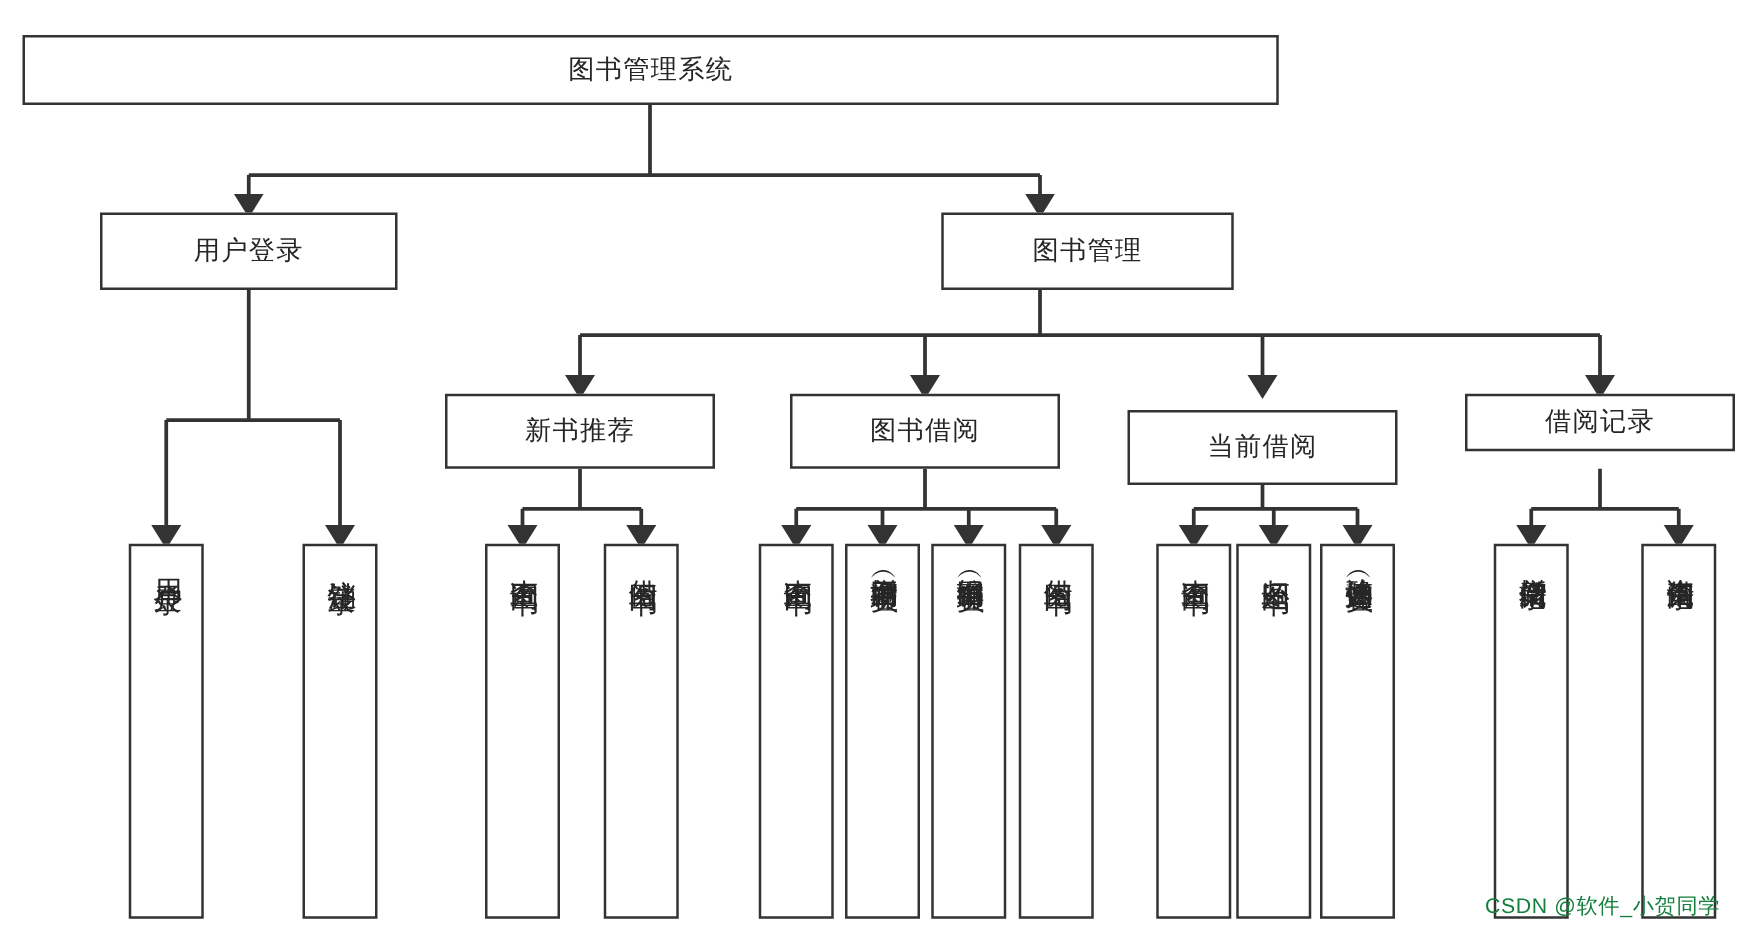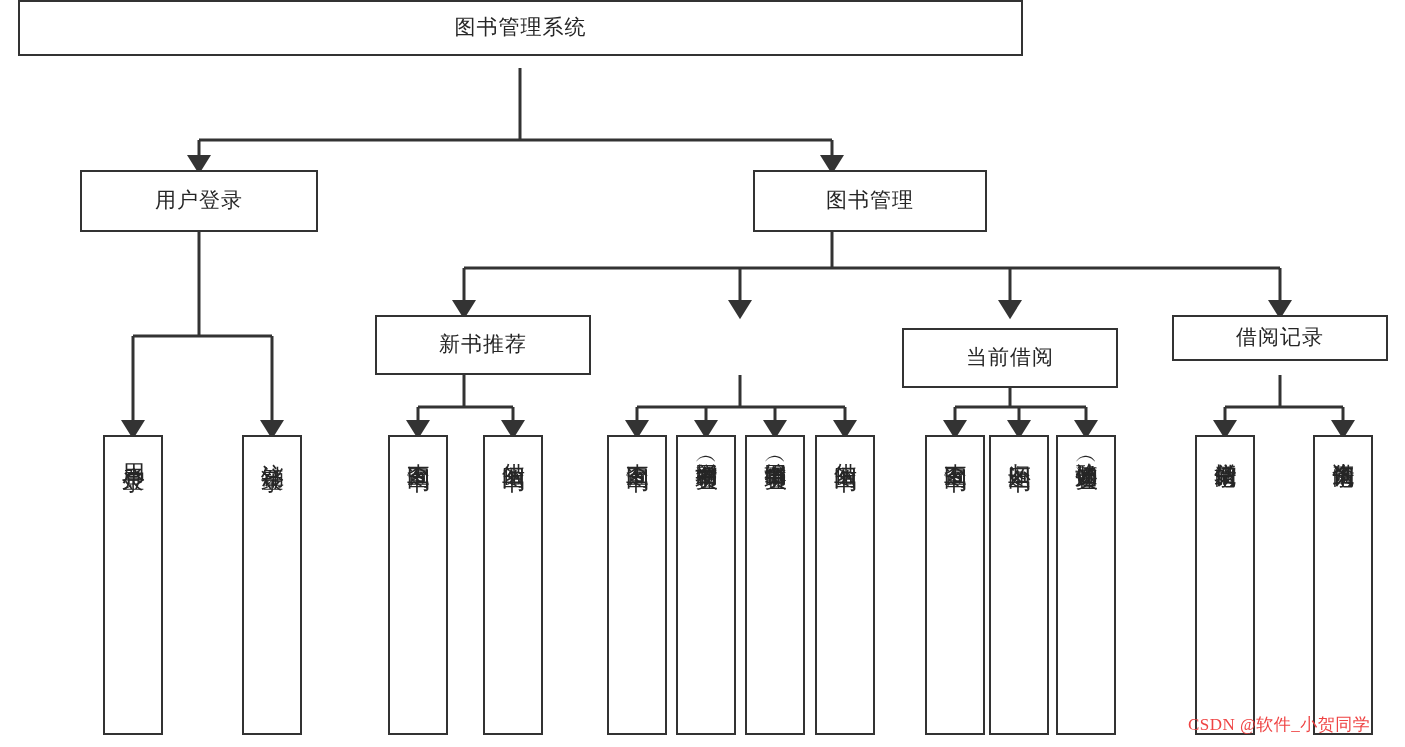--- a/index.html
+++ b/index.html
@@ -64,25 +64,25 @@
   }
   .node.vert.tall .label {
     font-size: 22px;
     letter-spacing: 1px;
   }
   .watermark {
     position: absolute;
     left: 1188px;
     top: 713px;
     font-size: 17px;
-    color: #ef4444;
+    color: #15803d;
     letter-spacing: 0.5px;
     white-space: nowrap;
     z-index: 3;
-    font-family: Liberation Serif, serif;
+    font-family: Liberation Sans, sans-serif;
   }
 </style>
 </head>
 <body>
 
 <div id="canvas">
 
   <svg id="wires" viewBox="0 0 1405 747" xmlns="http://www.w3.org/2000/svg">
     <defs>
       <marker id="arrow" markerWidth="9" markerHeight="9" refX="3.0" refY="4.0" orient="auto" markerUnits="strokeWidth">
@@ -126,36 +126,39 @@
       <path d="M1019,407 L1019,429" marker-end="url(#arrow)"></path>
       <path d="M1086,407 L1086,429" marker-end="url(#arrow)"></path>
 
       <path d="M1280,375 L1280,407"></path>
       <path d="M1225,407 L1343,407"></path>
       <path d="M1225,407 L1225,429" marker-end="url(#arrow)"></path>
       <path d="M1343,407 L1343,429" marker-end="url(#arrow)"></path>
     </g>
   </svg>
 
-  <div class="node horiz" style="left:18px; top:0; width:1005px; height:56px;">
+  <div class="node horiz" style="left:18px; top:28px; width:1005px; height:56px;">
     <span class="label">图书管理系统</span>
   </div>
 
   <div class="node horiz" style="left:80px; top:170px; width:238px; height:62px;">
     <span class="label">用户登录</span>
   </div>
 
   <div class="node horiz" style="left:712px; top:170px; width:234px; height:62px;margin-left:41px;">
     <span class="label">图书管理</span>
   </div>
 
-  <div class="node horiz" style="left:375px; top:315px; width:216px; height:60px;">
+  <div class="node horiz" style="left:356px; top:315px; width:216px; height:60px;">
     <span class="label">新书推荐</span>
   </div>
 
+  <div class="node horiz" style="left:632px; top:315px; width:216px; height:60px;">
+    <span class="label">图书借阅</span>
+  </div>
 
   <div class="node horiz" style="left:902px; top:315px; width:216px; height:60px;margin-top:13px;">
     <span class="label">当前借阅</span>
   </div>
 
   <div class="node horiz" style="left:1172px; top:315px; width:216px; height:46px;">
     <span class="label">借阅记录</span>
   </div>
 
   <div class="node vert" style="left:103px; top:435px; width:60px; height:300px;">

